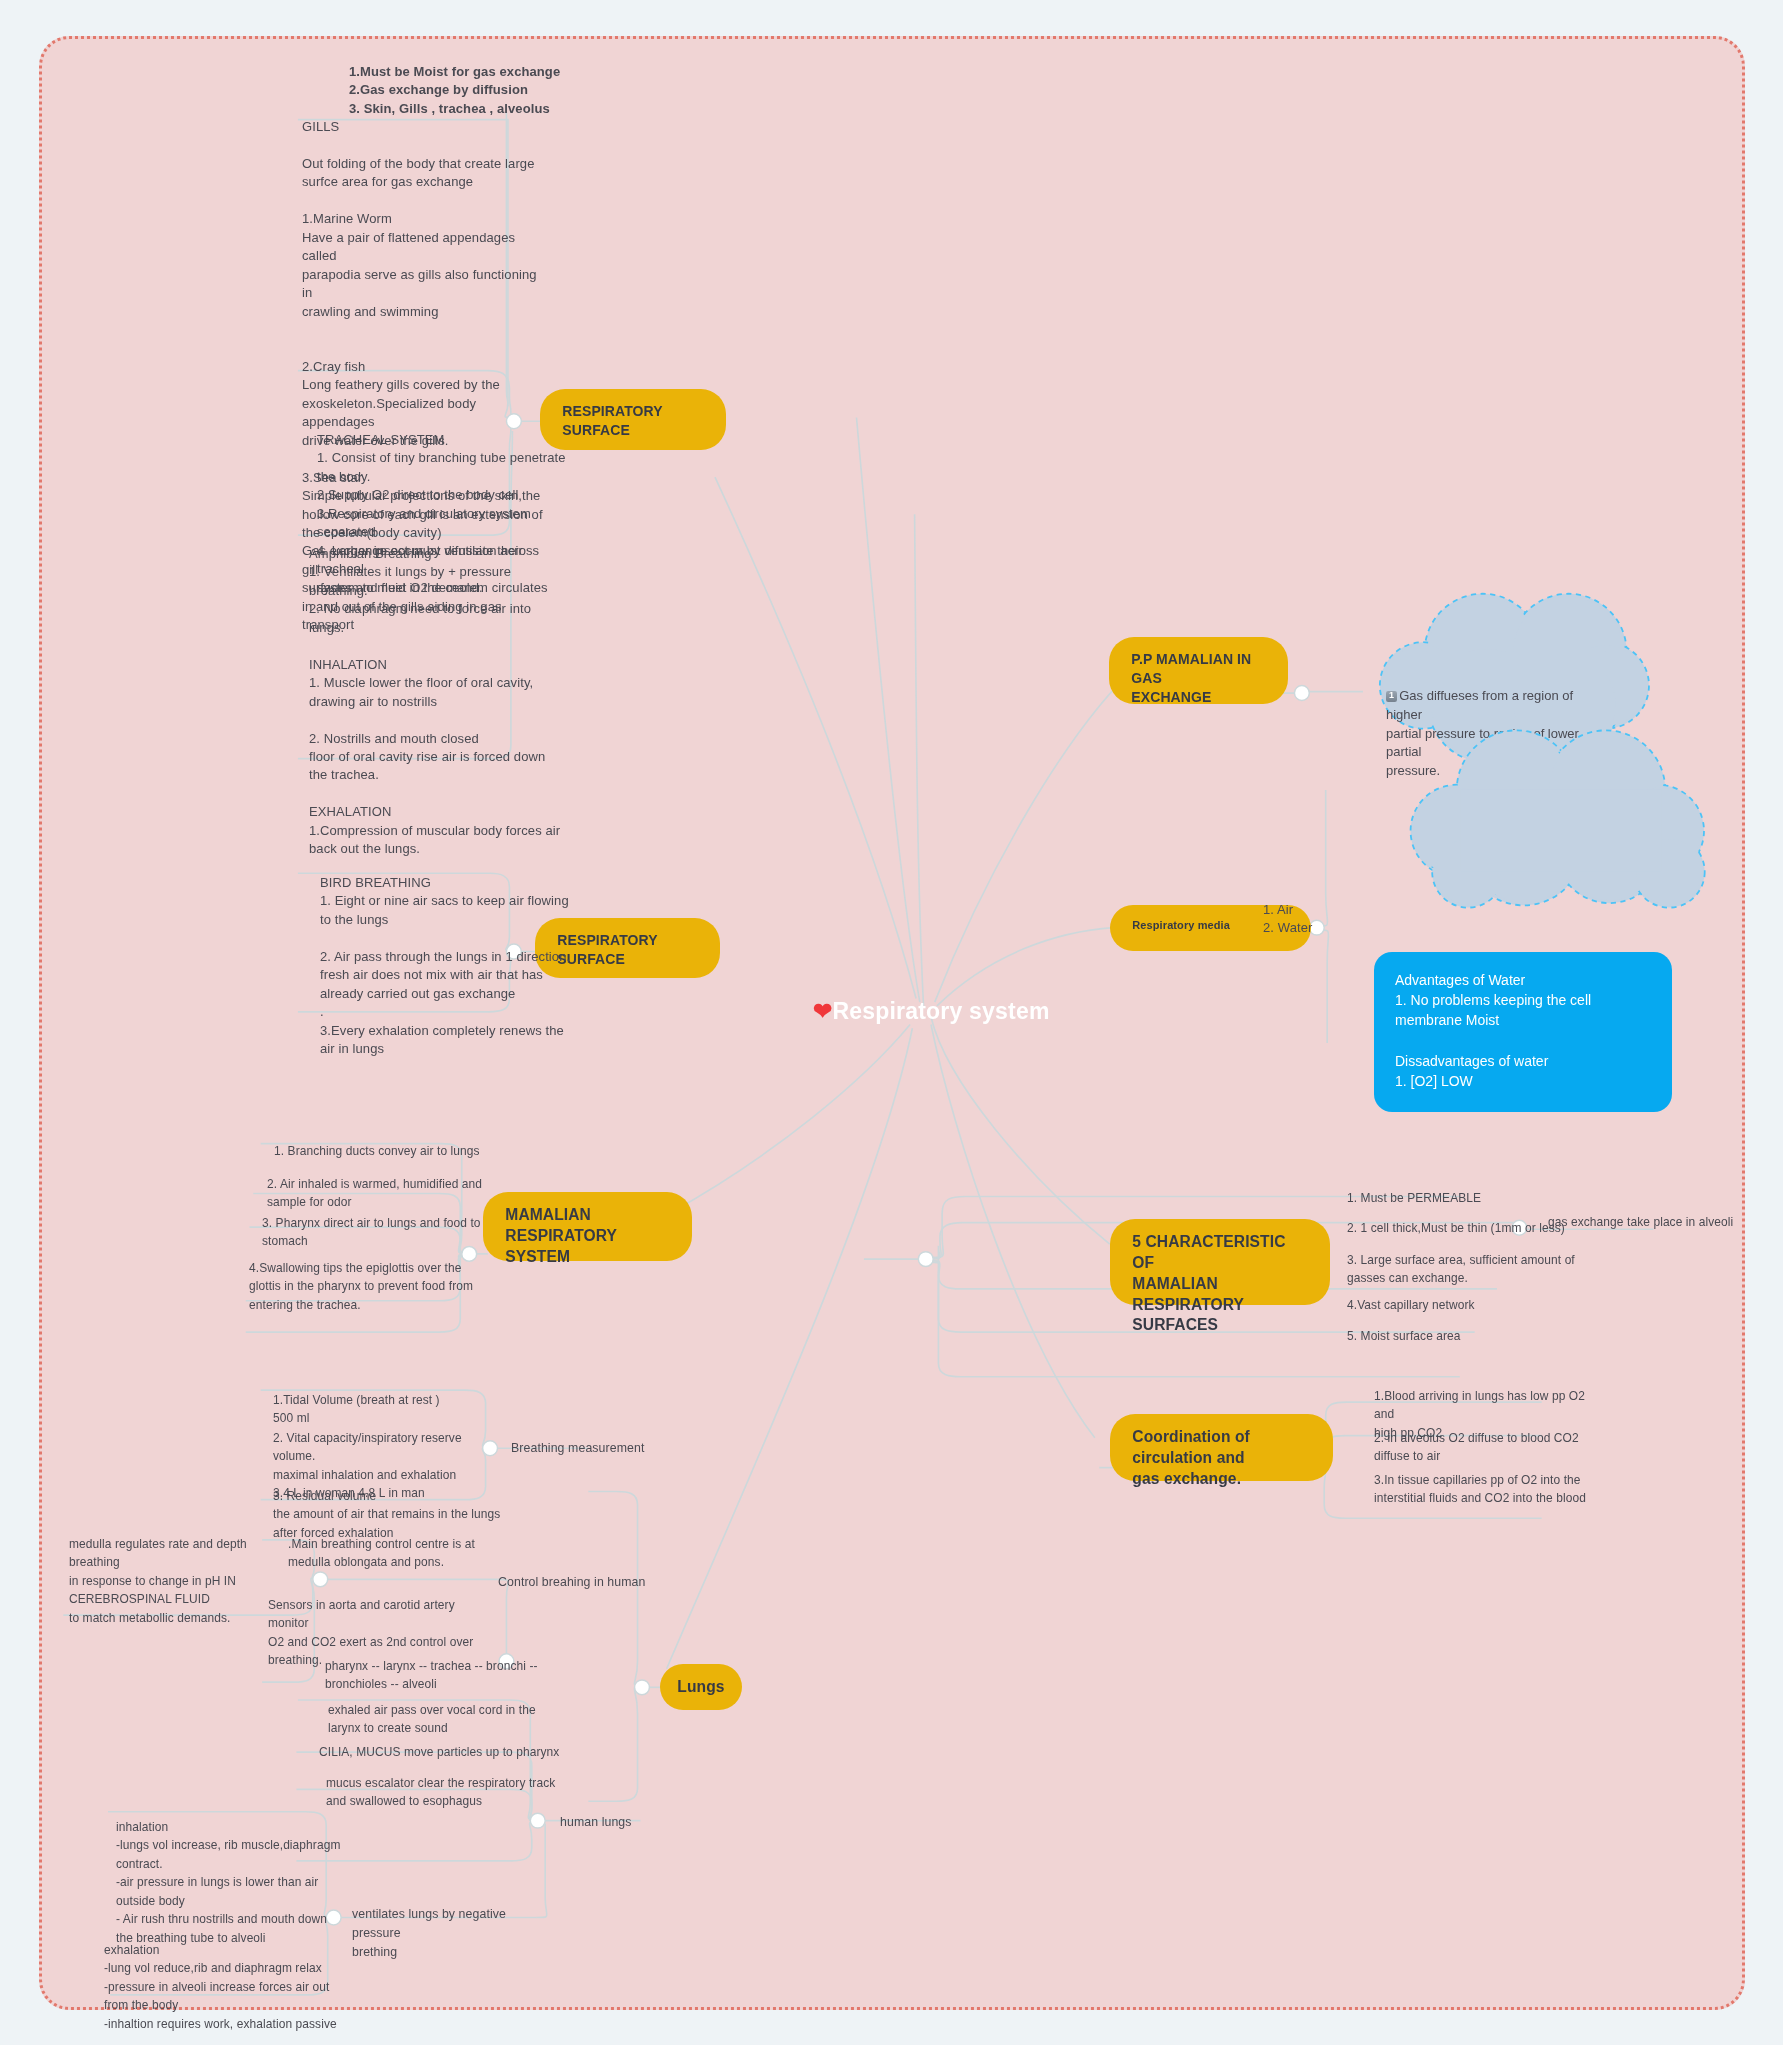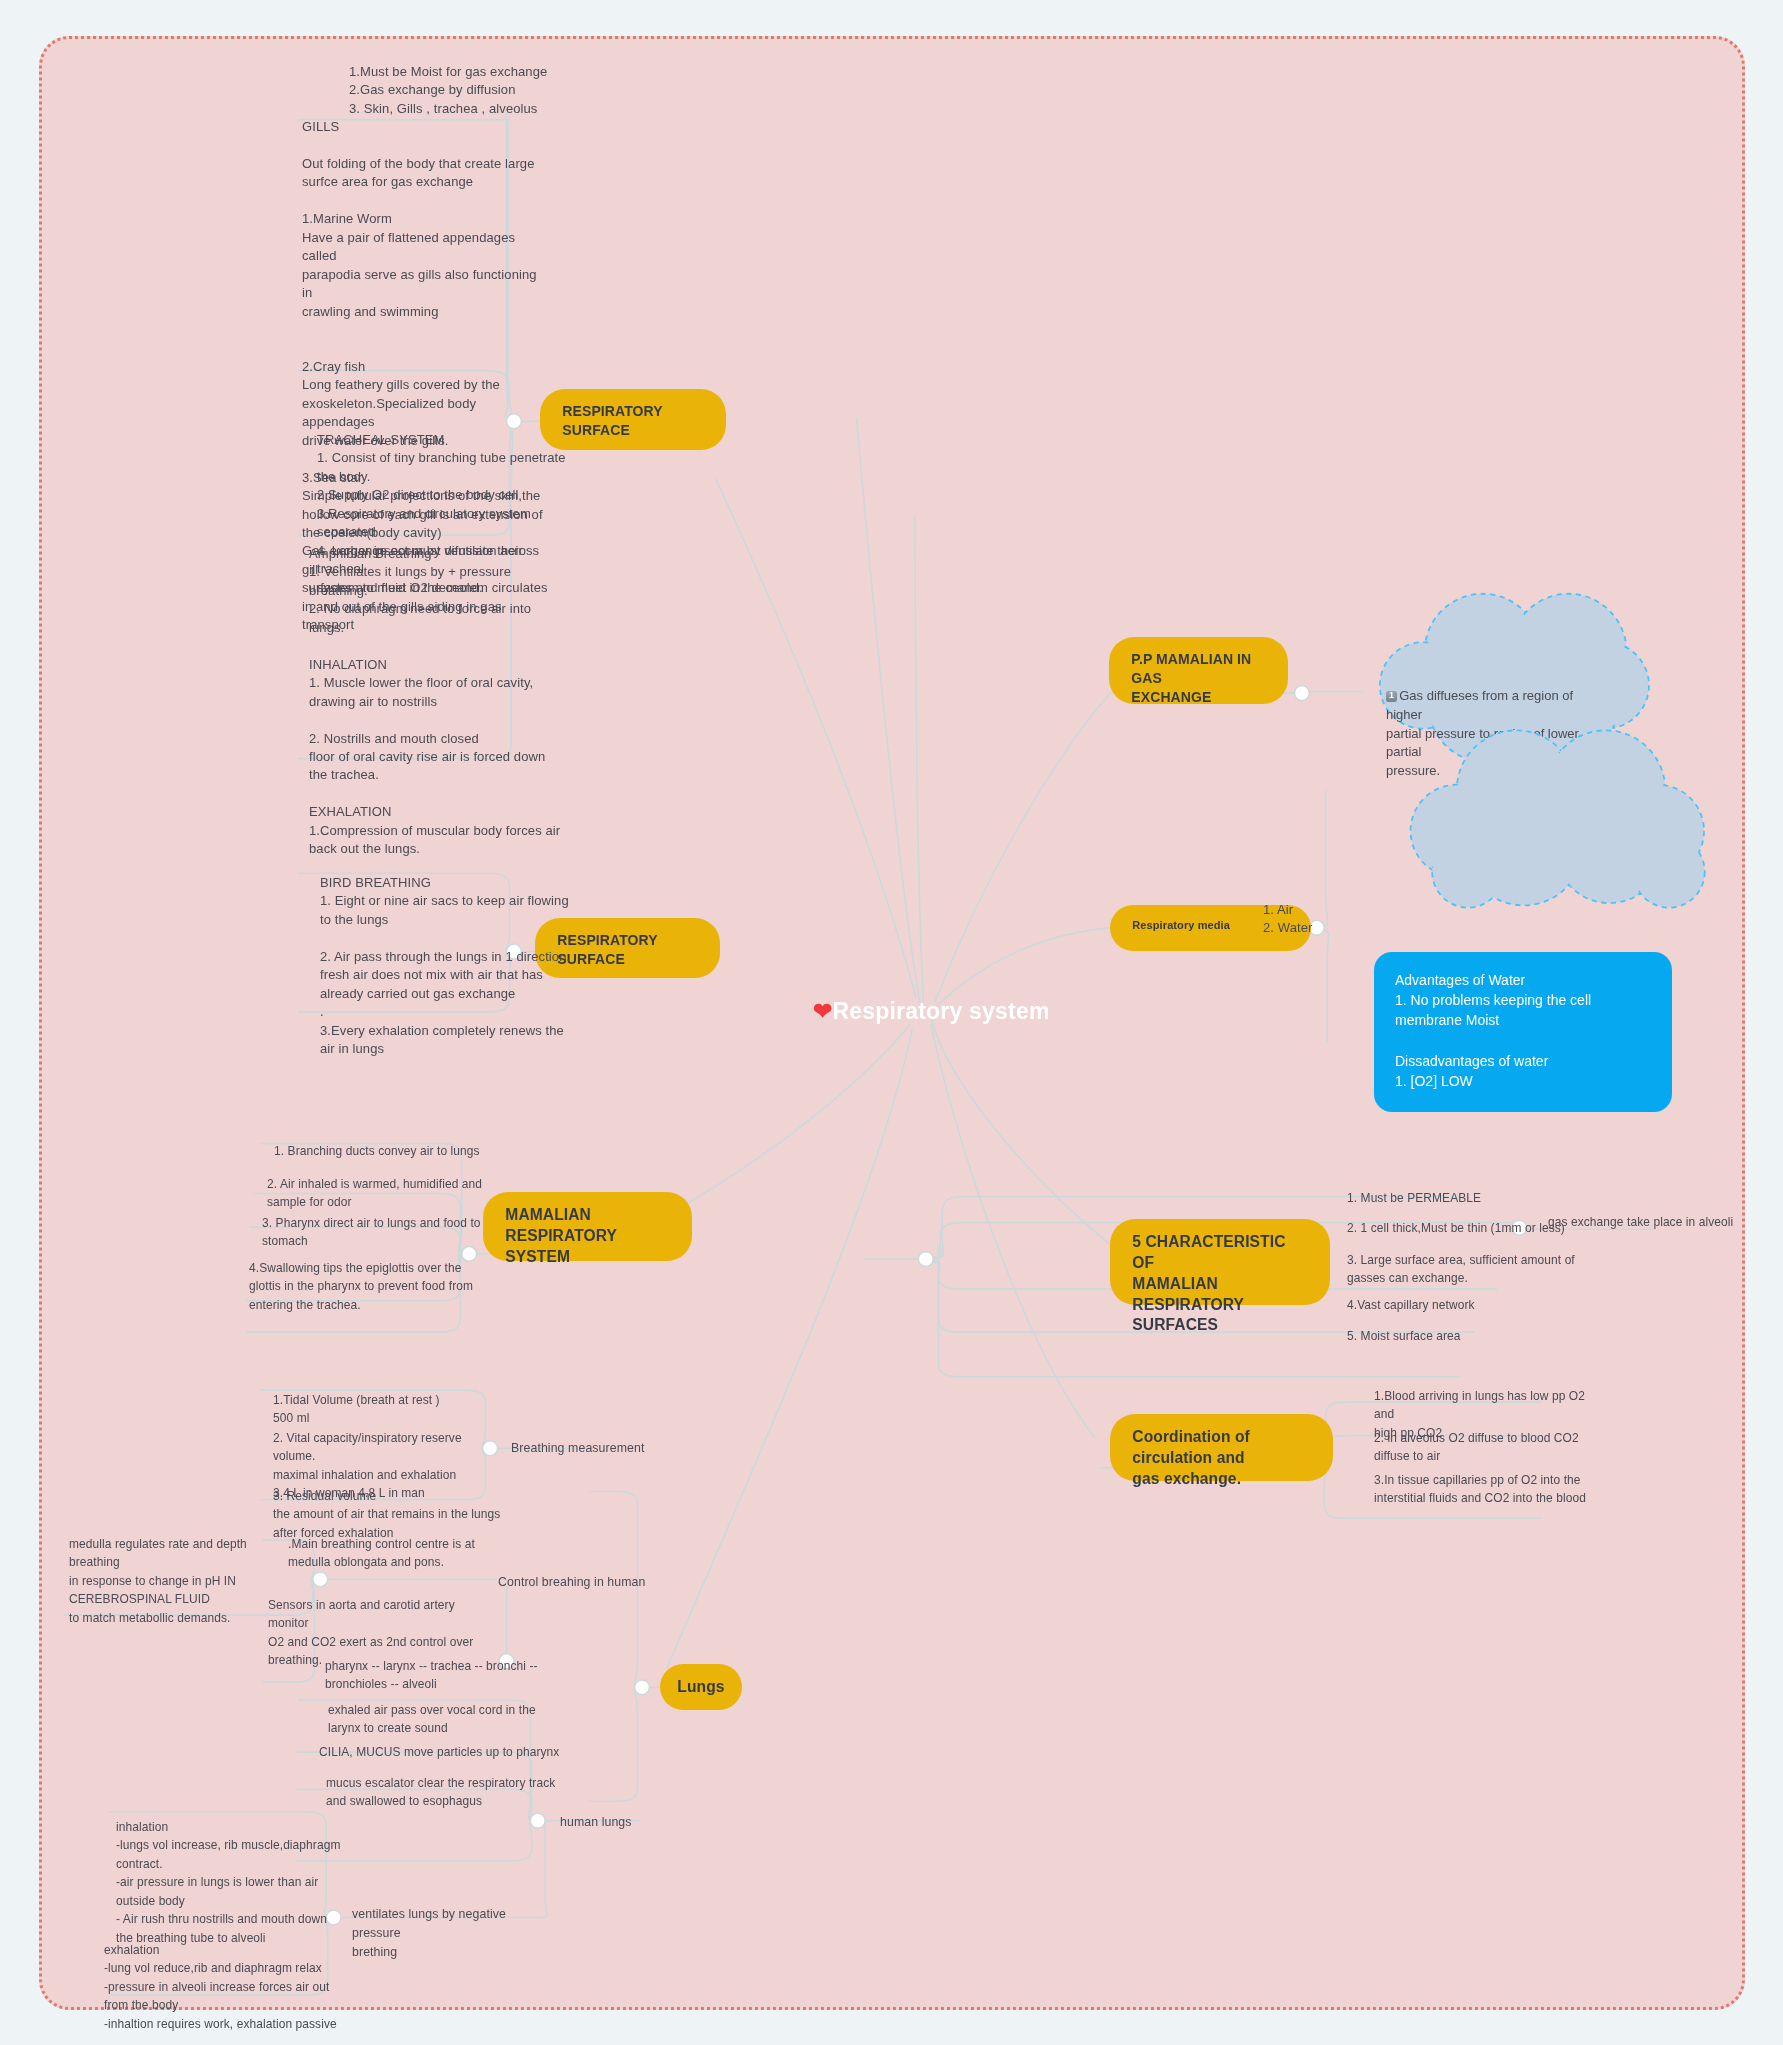--- a/index.html
+++ b/index.html
@@ -211,21 +211,21 @@
   </svg>
 
   <div id="root-title" style="left:813px; top:998px;">
     <span class="heart">❤</span><span>Respiratory system</span>
   </div>
 
   <div class="pill" style="left:540px; top:389px; width:186px; height:61px; font-size:14px;">
     <span>RESPIRATORY SURFACE</span>
   </div>
 
-  <div class="txt" style="left:349px; top:63px; width:246px;">1.Must be Moist for gas exchange
+  <div class="txt" style="left:349px; top:63px; width:246px;font-weight:bold;">1.Must be Moist for gas exchange
 2.Gas exchange by diffusion
 3. Skin, Gills , trachea , alveolus</div>
 
   <div class="txt" style="left:302px; top:118px; width:246px;">GILLS
 
 Out folding of the body that create large
 surfce area for gas exchange
 
 1.Marine Worm
 Have a pair of flattened appendages called

